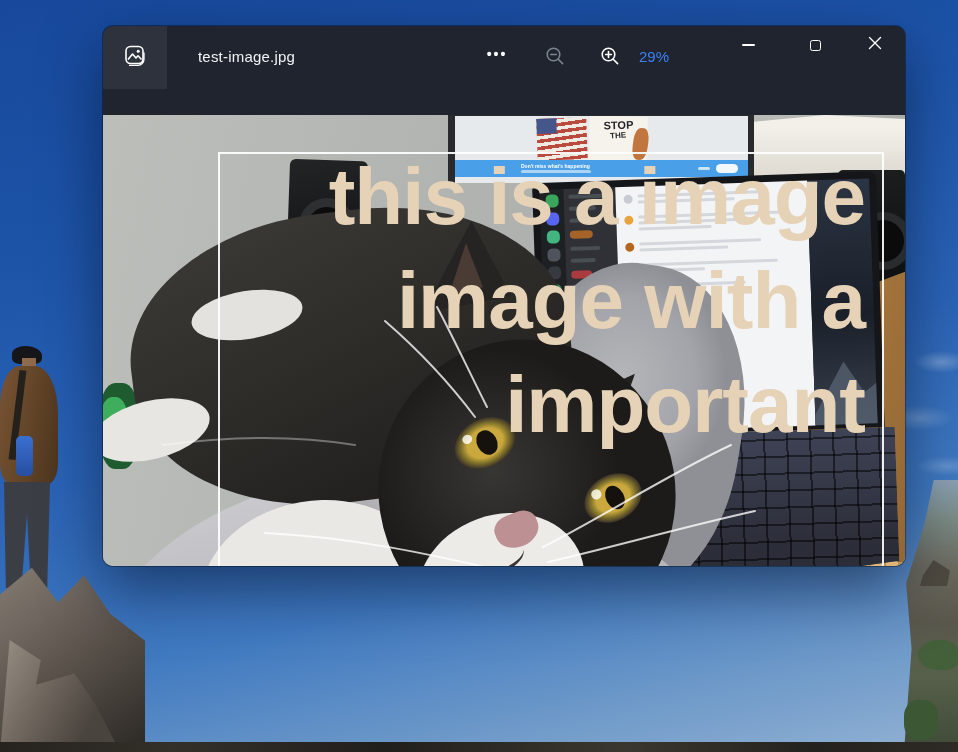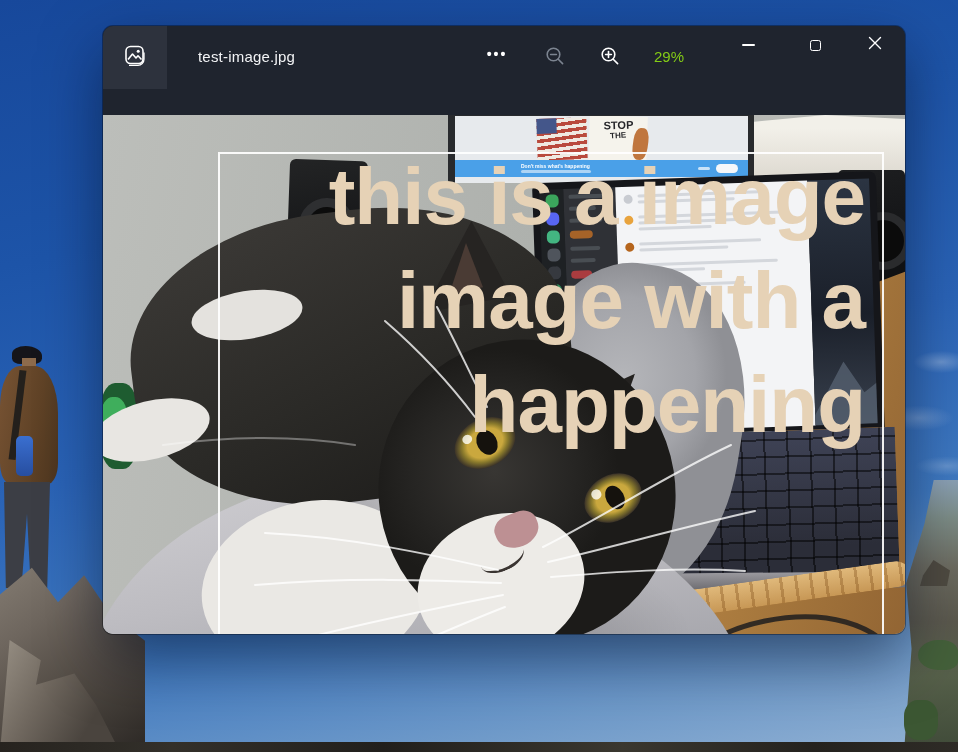--- a/index.html
+++ b/index.html
@@ -29,29 +29,29 @@
   .rocks-left { position:absolute; left:0; top:560px; width:145px; height:192px;
     background: linear-gradient(145deg,#857d73 0%,#6e665e 30%,#564f48 55%,#3e3934 80%,#2b2724 100%);
     clip-path: polygon(0 18%,22% 4%,40% 22%,58% 8%,76% 28%,100% 42%,100% 100%,0 100%); }
   .rocks-left2 { position:absolute; left:0; top:640px; width:120px; height:112px;
     background: linear-gradient(120deg,#938b80 5%,#6f675e 40%,#4a443e 75%);
     clip-path: polygon(8% 0,34% 18%,30% 40%,62% 30%,80% 58%,100% 100%,0 100%); }
   .ground-strip { position:absolute; left:0; top:742px; width:958px; height:10px;
     background: linear-gradient(90deg,#26231f 0%,#33302a 18%,#211f1c 40%,#3a372f 65%,#24221e 85%,#2e2b26 100%); }
 
   
-  .window { position:absolute; left:103px; top:26px; width:802px; height:608px; border-radius:10px; overflow:hidden;
+  .window { position:absolute; left:103px; top:26px; width:802px; height:540px; border-radius:10px; overflow:hidden;
             box-shadow: 0 24px 60px rgba(0,10,30,.5), 0 0 0 1px rgba(0,0,0,.35); background:#1f242e; }
   .titlebar { position:absolute; left:0; top:0; width:802px; height:89px; background:#1f242e; }
   .app-tab { position:absolute; left:0; top:0; width:64px; height:63px; background:#2d323d; display:flex; align-items:center; justify-content:center; }
   .win-title { position:absolute; left:95px; top:22px; font-size:15px; color:#f2f3f5; letter-spacing:.2px; }
   .ellipsis { position:absolute; left:374px; top:20px; width:40px; text-align:center; color:#fff; font-size:14px; letter-spacing:2px; font-weight:bold; }
   .tb-icon { position:absolute; top:17px; width:30px; height:30px; display:flex; align-items:center; justify-content:center; }
   .zoom-out { left:437px; } .zoom-in { left:492px; }
-  .zoom-level { position:absolute; left:536px; top:22px; width:60px; text-align:center; font-size:15px; color:#84cc16; }
+  .zoom-level { position:absolute; left:536px; top:22px; width:60px; text-align:left; font-size:15px; color:#3b82f6; }
   .win-btn { position:absolute; top:2px; width:46px; height:34px; display:flex; align-items:center; justify-content:center; }
   .btn-min { left:622px; } .btn-max { left:689px; } .btn-close { left:749px; }
   .glyph-min { width:13px; height:2px; background:#fff; border-radius:1px; }
   .glyph-max { width:11px; height:11px; border:1.6px solid #fff; border-radius:2.5px; }
 
   
   .photo { position:absolute; left:0; top:89px; width:802px; height:603px; overflow:hidden; background:#b3b6b2; }
   .scene { position:absolute; inset:0; filter:blur(0.7px); }
   .wall { position:absolute; inset:0; background:linear-gradient(100deg,#bcbeba 0%,#aeb1ad 50%,#b9bbb7 75%,#9fa19d 100%); }
   .bright-panel { position:absolute; left:636px; top:0; width:166px; height:68px;
@@ -370,19 +370,19 @@
             <path d="M60 330 C 120 322, 190 320, 252 330" opacity="0.45"></path>
           </g>
         </svg>
       </div>
 
       <div class="frame"></div>
 
       <div class="caption">
         <div>this is a image</div>
         <div>image with a</div>
-        <div>happening</div>
+        <div>important</div>
       </div>
     </div>
 
     <div class="bottombar"></div>
   </div>
 </div>
 
 </body></html>

